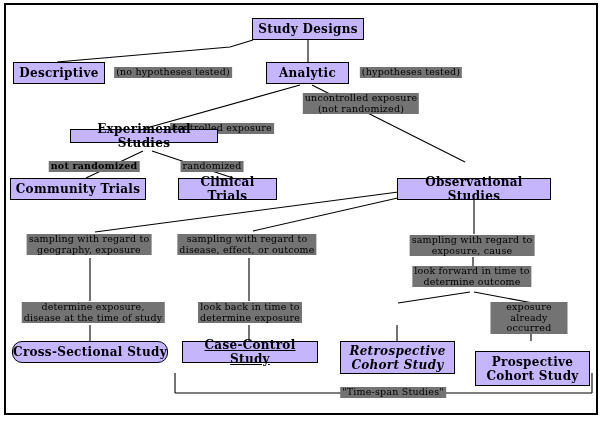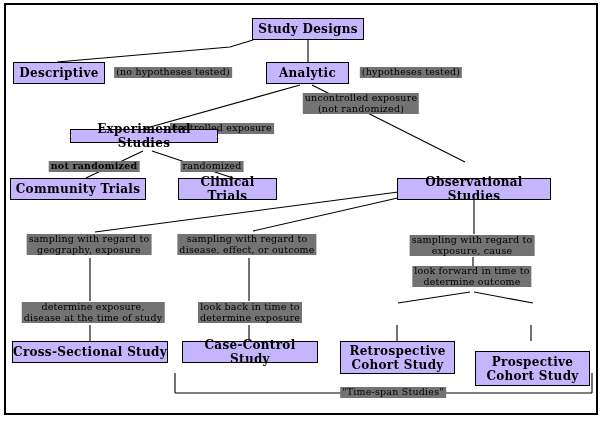--- a/index.html
+++ b/index.html
@@ -112,29 +112,31 @@
   <div class="ann" style="left:247px; top:234px;">sampling with regard to
 disease, effect, or outcome</div>
   <div class="ann" style="left:472px; top:235px;">sampling with regard to
 exposure, cause</div>
   <div class="ann" style="left:472px; top:266px;">look forward in time to
 determine outcome</div>
   <div class="ann" style="left:93px; top:302px;">determine exposure,
 disease at the time of study</div>
   <div class="ann" style="left:250px; top:302px;">look back in time to
 determine exposure</div>
+  <div class="ann" style="left:529px; top:302px;">exposure already
+occurred</div>
   <div class="ann" style="left:393px; top:387px;">"Time-span Studies"</div>
 
   <div class="box" style="left:252px; top:18px; width:112px; height:22px;">Study Designs</div>
   <div class="box" style="left:13px; top:62px; width:92px; height:22px;">Descriptive</div>
   <div class="box" style="left:266px; top:62px; width:83px; height:22px;">Analytic</div>
   <div class="box" style="left:70px; top:129px; width:148px; height:14px;">Experimental Studies</div>
   <div class="box" style="left:10px; top:178px; width:136px; height:22px;">Community Trials</div>
   <div class="box" style="left:178px; top:178px; width:99px; height:22px;">Clinical Trials</div>
   <div class="box" style="left:397px; top:162px; width:154px; height:22px;margin-top:16px;">Observational Studies</div>
-  <div class="box" style="left:12px; top:341px; width:156px; height:22px;">Cross-Sectional Study</div>
-  <div class="box" style="left:182px; top:341px; width:136px; height:22px;">Case-Control Study</div>
-  <div class="box" style="left:340px; top:341px; width:115px; height:33px;">Retrospective
+  <div class="box" style="left:12px; top:341px; width:156px; height:22px;border-radius:10px;">Cross-Sectional Study</div>
+  <div class="box" style="left:182px; top:341px; width:136px; height:22px;text-decoration:underline;">Case-Control Study</div>
+  <div class="box" style="left:340px; top:341px; width:115px; height:33px;font-style:italic;">Retrospective
 Cohort Study</div>
   <div class="box" style="left:475px; top:351px; width:115px; height:35px;">Prospective
 Cohort Study</div>
 
 </div>
 
 </body></html>

